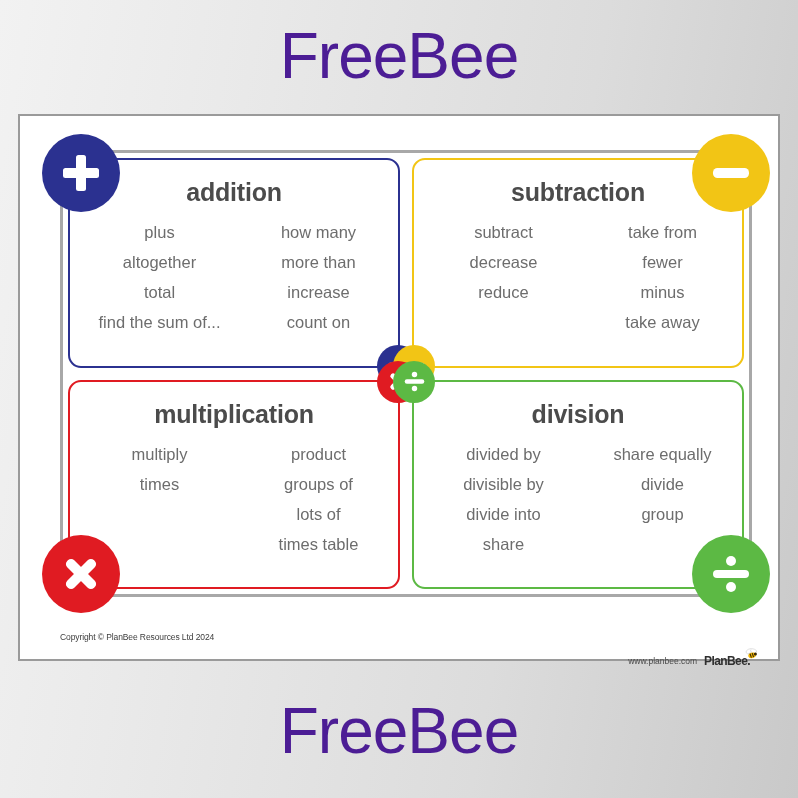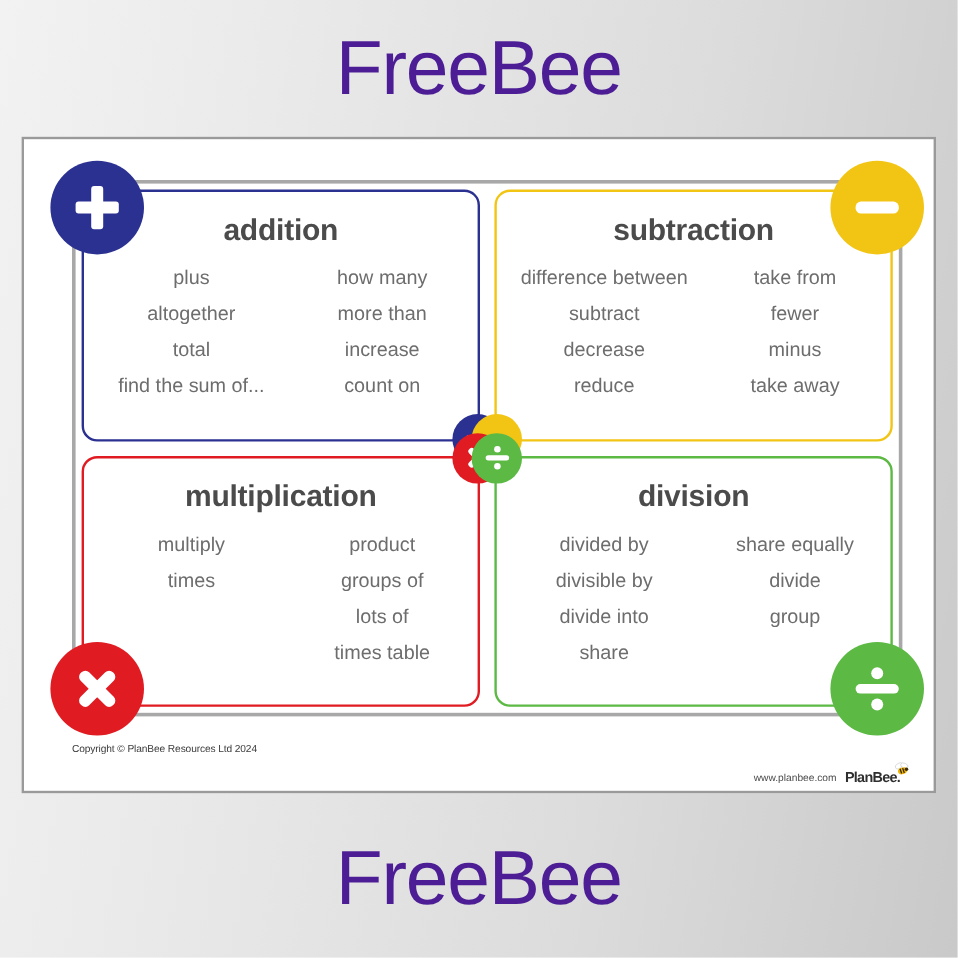--- a/index.html
+++ b/index.html
@@ -156,21 +156,21 @@
   .pos-sm-br { right: -21px; bottom: -21px; }
   .pos-sm-bl { left: -21px;  bottom: -21px; }
   .pos-sm-tr { right: -21px; top: -21px; }
   .pos-sm-tl { left: -21px;  top: -21px; }
 
   
   .footer {
     position: absolute;
     left: 40px;
     right: 28px;
-    bottom: 22px;
+    bottom: 9px;
     height: 26px;
     display: flex;
     align-items: center;
     justify-content: space-between;
   }
   .copyright {
     font-size: 8.5px;
     color: #3c3c3c;
     letter-spacing: -0.1px;
   }
@@ -244,21 +244,20 @@
 
       <div class="card c-sub">
         <div class="badge badge-lg bg-sub pos-tr">
           <svg width="46" height="46" viewBox="0 0 46 46" aria-hidden="true">
             <rect x="5" y="18" width="36" height="10" rx="4.5" fill="#fff"></rect>
           </svg>
         </div>
         <div class="card-title">subtraction</div>
         <div class="words">
           <div class="words-col">
-            <div class="word">difference between</div>
             <div class="word">subtract</div>
             <div class="word">decrease</div>
             <div class="word">reduce</div>
           </div>
           <div class="words-col">
             <div class="word">take from</div>
             <div class="word">fewer</div>
             <div class="word">minus</div>
             <div class="word">take away</div>
           </div>

